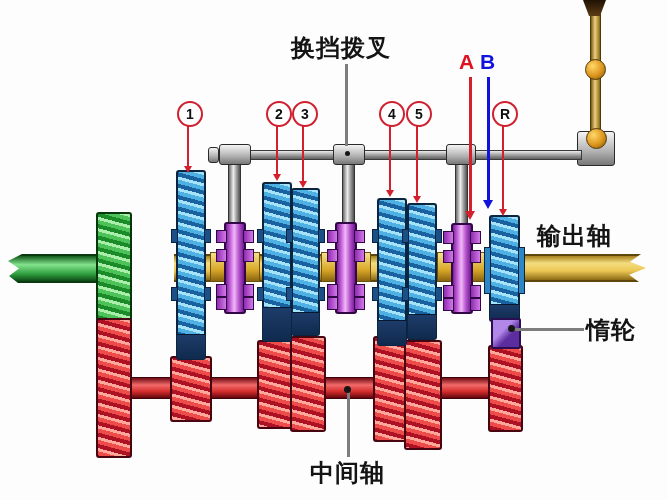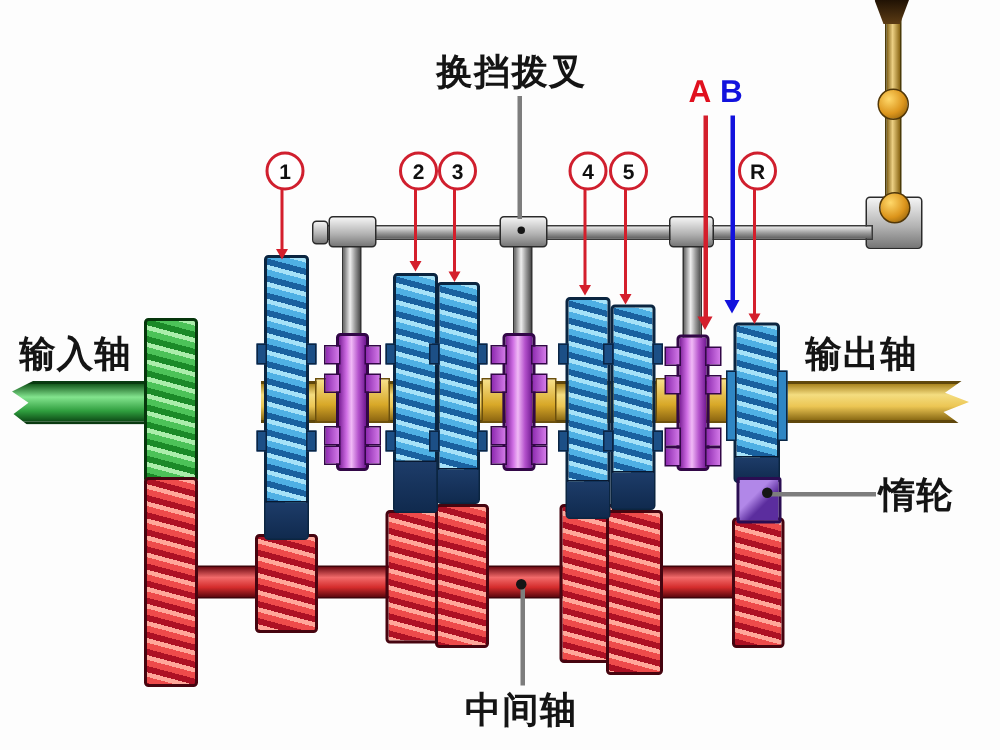--- a/index.html
+++ b/index.html
@@ -198,21 +198,20 @@
   <div class="abs cl-blue" style="left:487px;top:77px;height:124px;z-index:45;"></div>
   <div class="abs ah blue" style="left:483px;top:200px;z-index:45;"></div>
 
   <div class="abs circ" style="left:177px;top:101px;">1</div>
   <div class="abs circ" style="left:266px;top:101px;">2</div>
   <div class="abs circ" style="left:292px;top:101px;">3</div>
   <div class="abs circ" style="left:379px;top:101px;">4</div>
   <div class="abs circ" style="left:406px;top:101px;">5</div>
   <div class="abs circ" style="left:492px;top:101px;">R</div>
 
-  <div class="abs zh" style="left:13px;top:220px;">输入轴</div>
   <div class="abs zh" style="left:291px;top:32px;">换挡拨叉</div>
   <div class="abs zh" style="left:537px;top:220px;">输出轴</div>
   <div class="abs zh" style="left:310px;top:457px;">中间轴</div>
   <div class="abs zh" style="left:586px;top:314px;">惰轮</div>
   <div class="abs ab" style="left:459px;top:50px;color:#e0101e;">A</div>
   <div class="abs ab" style="left:480px;top:50px;color:#1212dd;">B</div>
 
 </div>
 
 </body></html>

